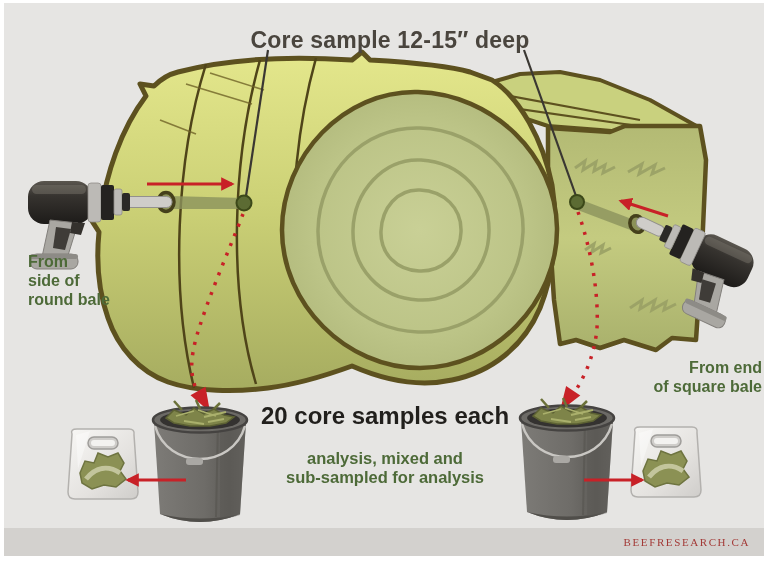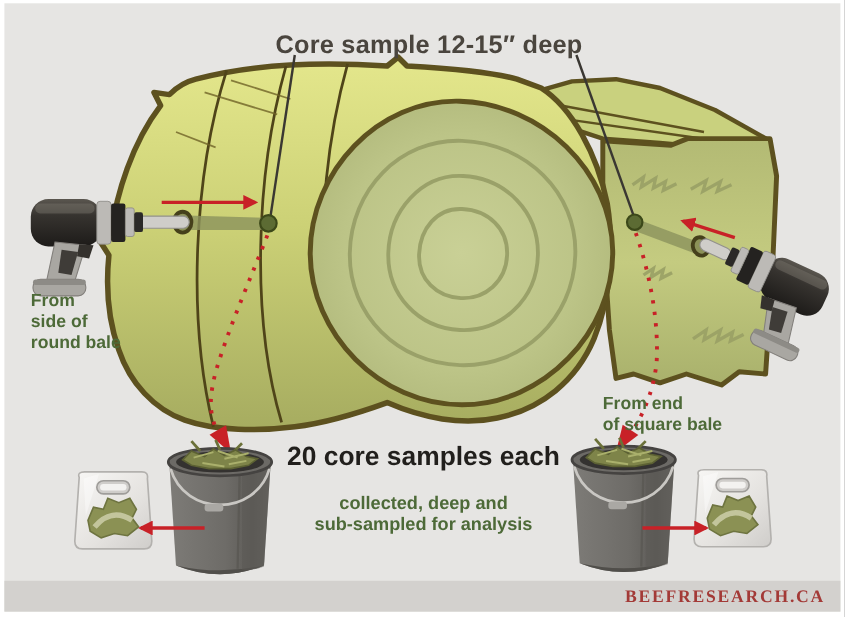--- a/index.html
+++ b/index.html
@@ -4,35 +4,35 @@
 <style>
   html,body{margin:0;padding:0;background:#888;}
   .frame{
     position:relative;width:768px;height:561px;background:#fff;overflow:hidden;
     font-family:"Liberation Sans",sans-serif;
   }
   .stage{position:absolute;left:4px;top:3px;width:760px;height:553px;background:var(--page_bg,#e6e5e3);z-index:0;}
   .footer-bar{position:absolute;left:4px;top:528px;width:760px;height:28px;background:var(--bar_bg,#d3d1ce);z-index:1;}
   .brand{
     position:absolute;right:14px;top:0;height:28px;line-height:29px;
-    font-family:"Liberation Serif",serif;font-weight:bold;font-size:16px;
+    font-family:"Liberation Serif",serif;font-weight:normal;font-size:11px;
     letter-spacing:1.6px;color:var(--brand_red,#a33a37);
   }
   svg.illu{position:absolute;left:0;top:0;z-index:2;}
   .txt{position:absolute;z-index:3;}
   .title{
     left:180px;top:27px;width:420px;text-align:center;
     font-size:23px;font-weight:bold;color:var(--title_text,#4a453e);letter-spacing:.2px;
   }
   .label-left{
-    left:28px;top:264px;font-size:16px;line-height:19px;font-weight:bold;
+    left:28px;top:252px;font-size:16px;line-height:19px;font-weight:bold;
     color:var(--green_text,#4d6a38);white-space:pre-line;
   }
   .label-right{
-    left:548px;top:358px;width:175px;text-align:left;font-size:16px;line-height:19px;
+    left:587px;top:358px;width:175px;text-align:right;font-size:16px;line-height:19px;
     font-weight:bold;color:var(--green_text,#4d6a38);white-space:pre-line;
   }
   .summary-head{
     left:225px;top:402px;width:320px;text-align:center;
     font-size:24px;font-weight:bold;color:var(--headline_text,#211f1c);
   }
   .summary-sub{
     left:225px;top:449px;width:320px;text-align:center;
     font-size:16.5px;line-height:18.5px;font-weight:bold;
     color:var(--green_text,#4d6a38);white-space:pre-line;
@@ -188,15 +188,15 @@
     <path d="M584,480 L642,480" stroke="#c82127" stroke-width="3" fill="none" marker-end="url(#ah)"></path>
   </svg>
 
   <div class="txt title">Core sample 12-15″ deep</div>
   <div class="txt label-left">From
 side of
 round bale</div>
   <div class="txt label-right">From end
 of square bale</div>
   <div class="txt summary-head">20 core samples each</div>
-  <div class="txt summary-sub">collected, deep and
+  <div class="txt summary-sub">analysis, mixed and
 sub-sampled for analysis</div>
 </div>
 
 </body></html>

